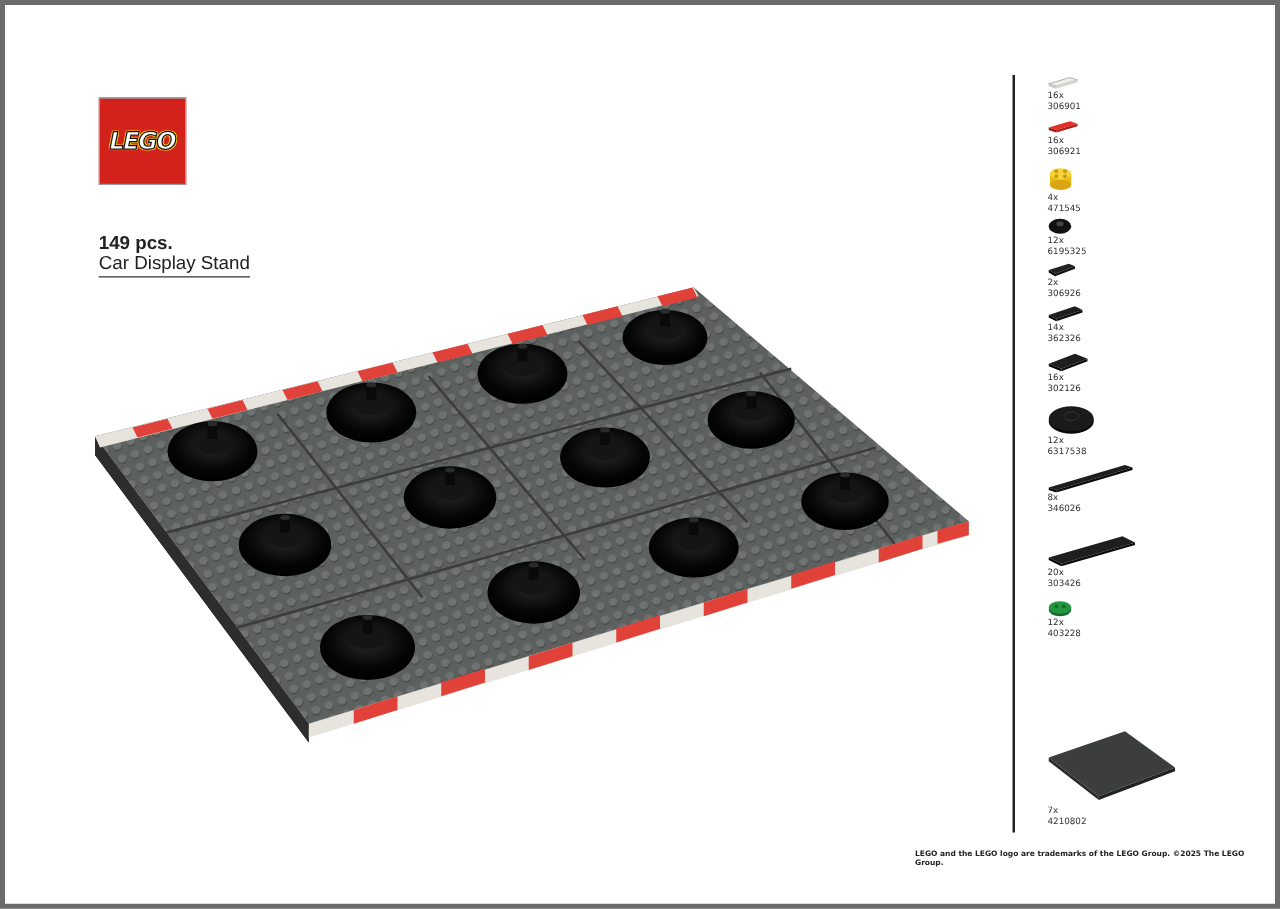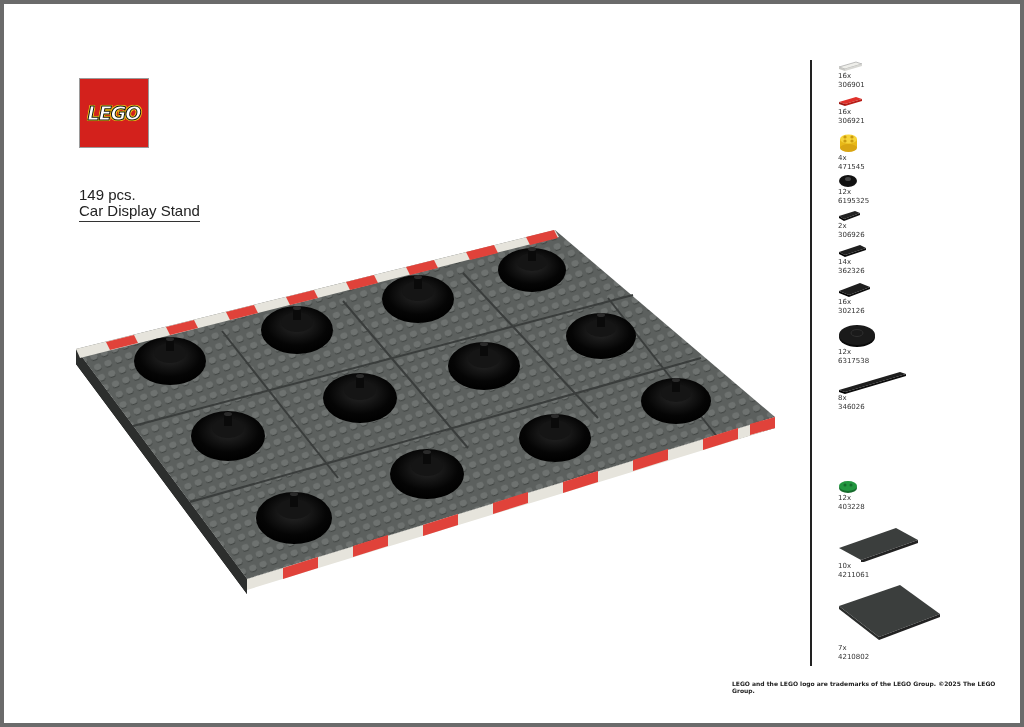--- a/index.html
+++ b/index.html
@@ -2,21 +2,21 @@
 <html><head>
 <meta charset="utf-8">
 <style>
   html, body { margin:0; padding:0; }
   body { width:1024px; height:727px; background:#6b6b6b; position:relative; overflow:hidden; font-family:"Liberation Sans", sans-serif; }
   .page { position:absolute; left:4px; top:4px; width:1016px; height:719px; background:#ffffff; }
   .logo { position:absolute; left:75px; top:74px; width:70px; height:70px; background:#d3211c; border:1px solid #9a9a9a; box-sizing:border-box; display:flex; align-items:center; justify-content:center; }
   .logo-text { font-family:"DejaVu Sans", sans-serif; font-weight:bold; font-style:italic; font-size:19px; color:#ffffff; letter-spacing:-1px;
     -webkit-text-stroke:1px #111; text-shadow: 0 0 2px #f7d117, 1px 1px 0 #f7d117, -1px -1px 0 #f7d117, 1px -1px 0 #f7d117, -1px 1px 0 #f7d117; }
   .title { position:absolute; left:75px; top:158px; font-size:15px; color:#222; padding-bottom:2px; border-bottom:1.5px solid #333;margin-top:40px; }
-  .pieces { position:absolute; left:75px; top:182px; font-size:15px; color:#222; }
+  .pieces { position:absolute; left:75px; top:182px; font-size:15px; color:#222;font-weight:bold; }
   .divider { position:absolute; left:806px; top:56px; width:2px; height:606px; background:#222; }
   .inventory { position:absolute; left:834px; top:0; width:160px; height:700px; }
   .inv-item { position:absolute; left:0; }
   .inv-qty, .inv-id { display:block; font-size:7px; line-height:9px; color:#333; font-family:"DejaVu Sans", sans-serif; }
   .inv-icon { display:block; }
   .footer { position:absolute; left:728px; top:676px; font-size:6px; color:#222; font-family:"DejaVu Sans", sans-serif; font-weight:bold; }
   .model { position:absolute; left:0; top:0; }
 </style>
 </head>
 <body>
@@ -242,38 +242,39 @@
     </div>
     <div class="inv-item" style="top:366px">
       <svg class="inv-icon" width="70" height="24">
           <polygon points="1,20 62,2 68,4 7,22" fill="#1e1e1e"></polygon>
           <polygon points="1,20 7,22 7,24 1,22" fill="#000"></polygon>
           <polygon points="7,22 68,4 68,6 7,24" fill="#0c0c0c"></polygon>
         </svg>
       <span class="inv-qty">8x</span>
         <span class="inv-id">346026</span>
     </div>
+    <div class="inv-item" style="top:424px">
+      <svg class="inv-icon" width="72" height="26">
+          <polygon points="1,18 60,1 70,6 11,23" fill="#1e1e1e"></polygon>
+          <polygon points="1,18 11,23 11,25 1,20" fill="#000"></polygon>
+          <polygon points="11,23 70,6 70,8 11,25" fill="#0c0c0c"></polygon>
+        </svg>
+      <span class="inv-qty">20x</span>
+        <span class="inv-id">303426</span>
+    </div>
     <div class="inv-item" style="top:476px">
       <svg class="inv-icon" width="22" height="14">
           <ellipse cx="10" cy="8" rx="9" ry="5" fill="#166a2c"></ellipse>
           <ellipse cx="10" cy="6" rx="9" ry="5" fill="#22963f"></ellipse>
           <circle cx="7" cy="5" r="1.5" fill="#156a2c"></circle>
           <circle cx="13" cy="5" r="1.5" fill="#156a2c"></circle>
         </svg>
       <span class="inv-qty">12x</span>
         <span class="inv-id">403228</span>
     </div>
-    <div class="inv-item" style="top:522px">
-      <svg class="inv-icon" width="82" height="36">
-          <polygon points="1,22 58,2 80,14 23,34" fill="#3b3e3d"></polygon>
-          <polygon points="23,34 80,14 80,17 23,37" fill="#222"></polygon>
-        </svg>
-      <span class="inv-qty">10x</span>
-        <span class="inv-id">4211061</span>
-    </div>
     <div class="inv-item" style="top:578px">
       <svg class="inv-icon" width="104" height="62">
           <polygon points="1,24 62,3 102,32 41,55" fill="#3b3e3d"></polygon>
           <polygon points="41,55 102,32 102,35 41,58" fill="#222"></polygon>
           <polygon points="1,24 41,55 41,58 1,27" fill="#2a2c2b"></polygon>
         </svg>
       <span class="inv-qty">7x</span>
         <span class="inv-id">4210802</span>
     </div>
   </div>

